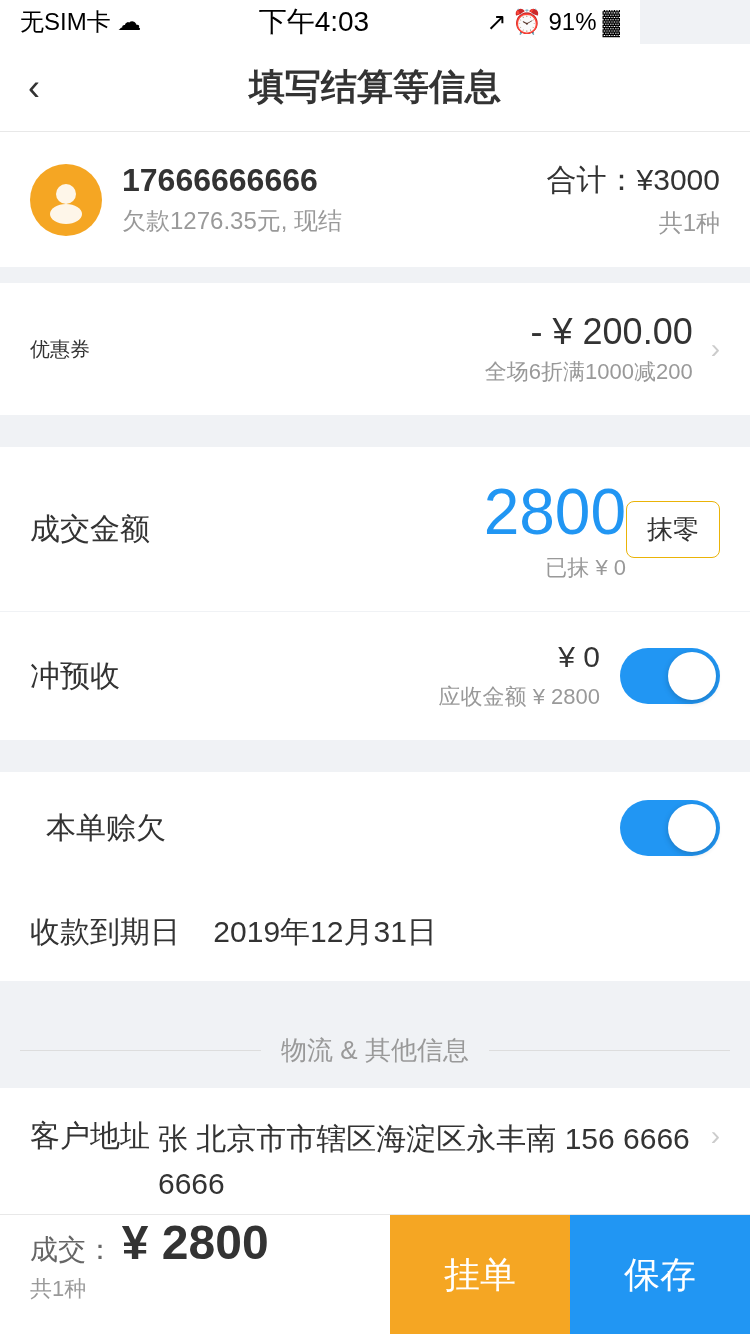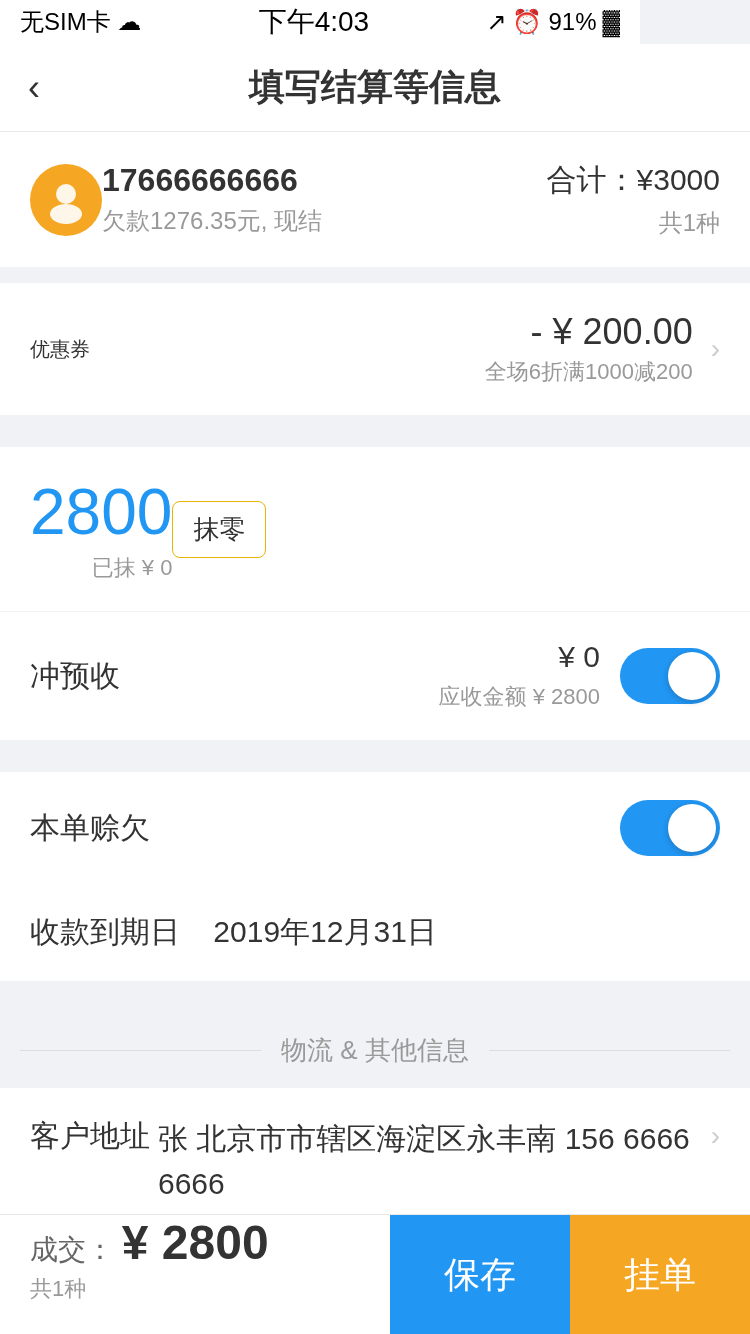--- a/index.html
+++ b/index.html
@@ -63,20 +63,21 @@
       background: #fff;
       padding: 28px 30px;
       display: flex;
       align-items: center;
       justify-content: space-between;
       margin-bottom: 16px;
     }
     .user-left {
       display: flex;
       align-items: center;
+      gap: 20px;
     }
     .avatar {
       width: 72px;
       height: 72px;
       border-radius: 50%;
       background: #f5a623;
       display: flex;
       align-items: center;
       justify-content: center;
       flex-shrink: 0;
@@ -175,20 +176,21 @@
     .chong-right { display: flex; flex-direction: column; align-items: flex-end; gap: 8px; }
     .chong-amount { font-size: 30px; color: #333; }
     .chong-sub { font-size: 22px; color: #999; }
 
     
     .benda-row {
       padding: 28px 30px;
       display: flex;
       align-items: center;
       justify-content: space-between;
+      margin-left: 16px;
     }
 
     
     .duedate-row {
       padding: 28px 30px;
     }
     .duedate-text { font-size: 30px; color: #333; }
 
     
     .labeled-sep {
@@ -306,20 +308,21 @@
         <div class="coupon-desc">全场6折满1000减200</div>
       </div>
       <span class="chevron-icon">›</span>
     </div>
   </div>
 
   <div class="divider-block"></div>
 
   <div class="section-card">
     <div class="row">
+      <span class="row-label">成交金额</span>
       <div class="row-right">
         <div class="deal-col">
           <div class="deal-amount">2800</div>
           <div class="deal-sub">已抹  ¥ 0</div>
         </div>
         <button class="btn-round">抹零</button>
       </div>
     </div>
 
     <div class="chong-row">
@@ -374,15 +377,15 @@
 </div>
 
 <div class="footer">
   <div class="footer-info">
     <div>
       <span class="footer-deal">成交：</span>
       <span class="footer-amount">¥ 2800</span>
     </div>
     <div class="footer-count">共1种</div>
   </div>
+  <div class="footer-btn btn-hang">挂单</div>
   <div class="footer-btn btn-save">保存</div>
-  <div class="footer-btn btn-hang">挂单</div>
 </div>
 
 </body></html>

